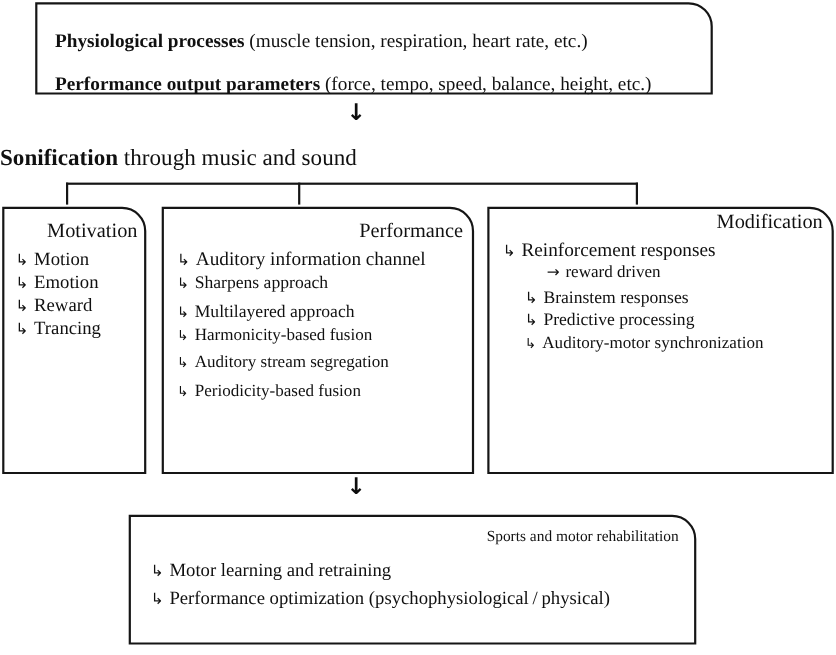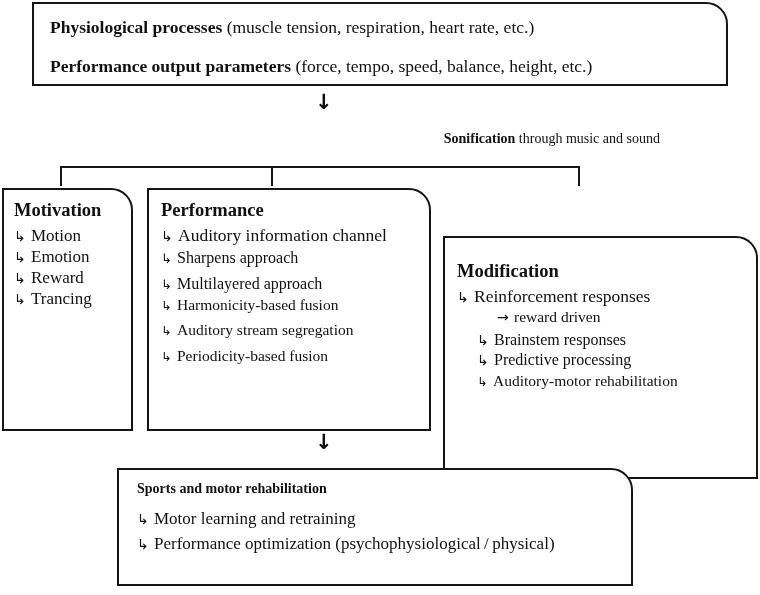--- a/index.html
+++ b/index.html
@@ -29,23 +29,23 @@
     box-sizing: border-box;
     border: 2px solid #151515;
     background: #ffffff;
     border-top-right-radius: 22px;
   }
 
   
   #top-box {
     left: 32px;
     top: 2px;
-    width: 696px;
+    width: 616px;
     height: 84px;
-    padding: 10px 16px 0 16px;
+    padding: 20px 16px 0 16px;
   }
   .top-line {
     font-size: 17.5px;
     line-height: 1.25;
     margin: 5px 0 0 0;
     white-space: nowrap;
   }
   .top-line:first-child { margin-top: 3px; }
   .top-line + .top-line { margin-top: 17px; }
   .lead { font-weight: bold; }
@@ -61,22 +61,22 @@
   }
   #arrow-top-to-sonification { left: 315px; top: 92px; }
   #arrow-mid-to-bottom      { left: 315px; top: 432px; }
 
   
   #sonification-label {
     position: absolute;
     left: 0;
     top: 131px;
     width: 660px;
-    text-align: right;
-    font-size: 14px;
+    text-align: left;
+    font-size: 21px;
     white-space: nowrap;
   }
 
   
   #bracket {
     position: absolute;
     left: 60px;
     top: 166px;
     width: 520px;
     height: 22px;
@@ -112,40 +112,40 @@
     top: 188px;
     width: 284px;
     height: 243px;
     padding: 9px 8px 0 10px;
   }
   #box-modification {
     left: 443px;
     top: 188px;
     width: 315px;
     height: 243px;
-    padding: 22px 8px 0 10px;
-    margin-top: 48px;
+    padding: 1px 8px 0 10px;
   }
 
   
   #box-bottom {
     left: 117px;
     top: 468px;
     width: 516px;
     height: 118px;
     padding: 11px 14px 0 16px;
   }
 
   
   .box-title {
-    font-weight: bold;
+    font-weight: normal;
     font-size: 18.5px;
     line-height: 1.2;
     margin: 0 0 4px 2px;
     white-space: nowrap;
+    text-align: right;
   }
   #box-bottom .box-title {
     font-size: 14px;
     margin-bottom: 8px;
   }
 
   
   ul.tree {
     list-style: none;
     margin: 0;
@@ -308,21 +308,21 @@
           <span class="bullet">→</span><span class="node-text">reward driven</span>
         </div>
       </li>
       <li style="margin-left:22px; font-size:16px;">
         <span class="bullet">↳</span><span class="node-text">Brainstem responses</span>
       </li>
       <li style="margin-left:22px; font-size:16px;">
         <span class="bullet">↳</span><span class="node-text">Predictive processing</span>
         <ul class="tree d3">
           <li>
-            <span class="bullet">↳</span><span class="node-text">Auditory-motor rehabilitation</span>
+            <span class="bullet">↳</span><span class="node-text">Auditory-motor synchronization</span>
           </li>
         </ul>
       </li>
     </ul>
   </div>
 
   <div class="v-arrow" id="arrow-mid-to-bottom">↓</div>
 
   <div class="box" id="box-bottom">
     <div class="box-title">Sports and motor rehabilitation</div>

